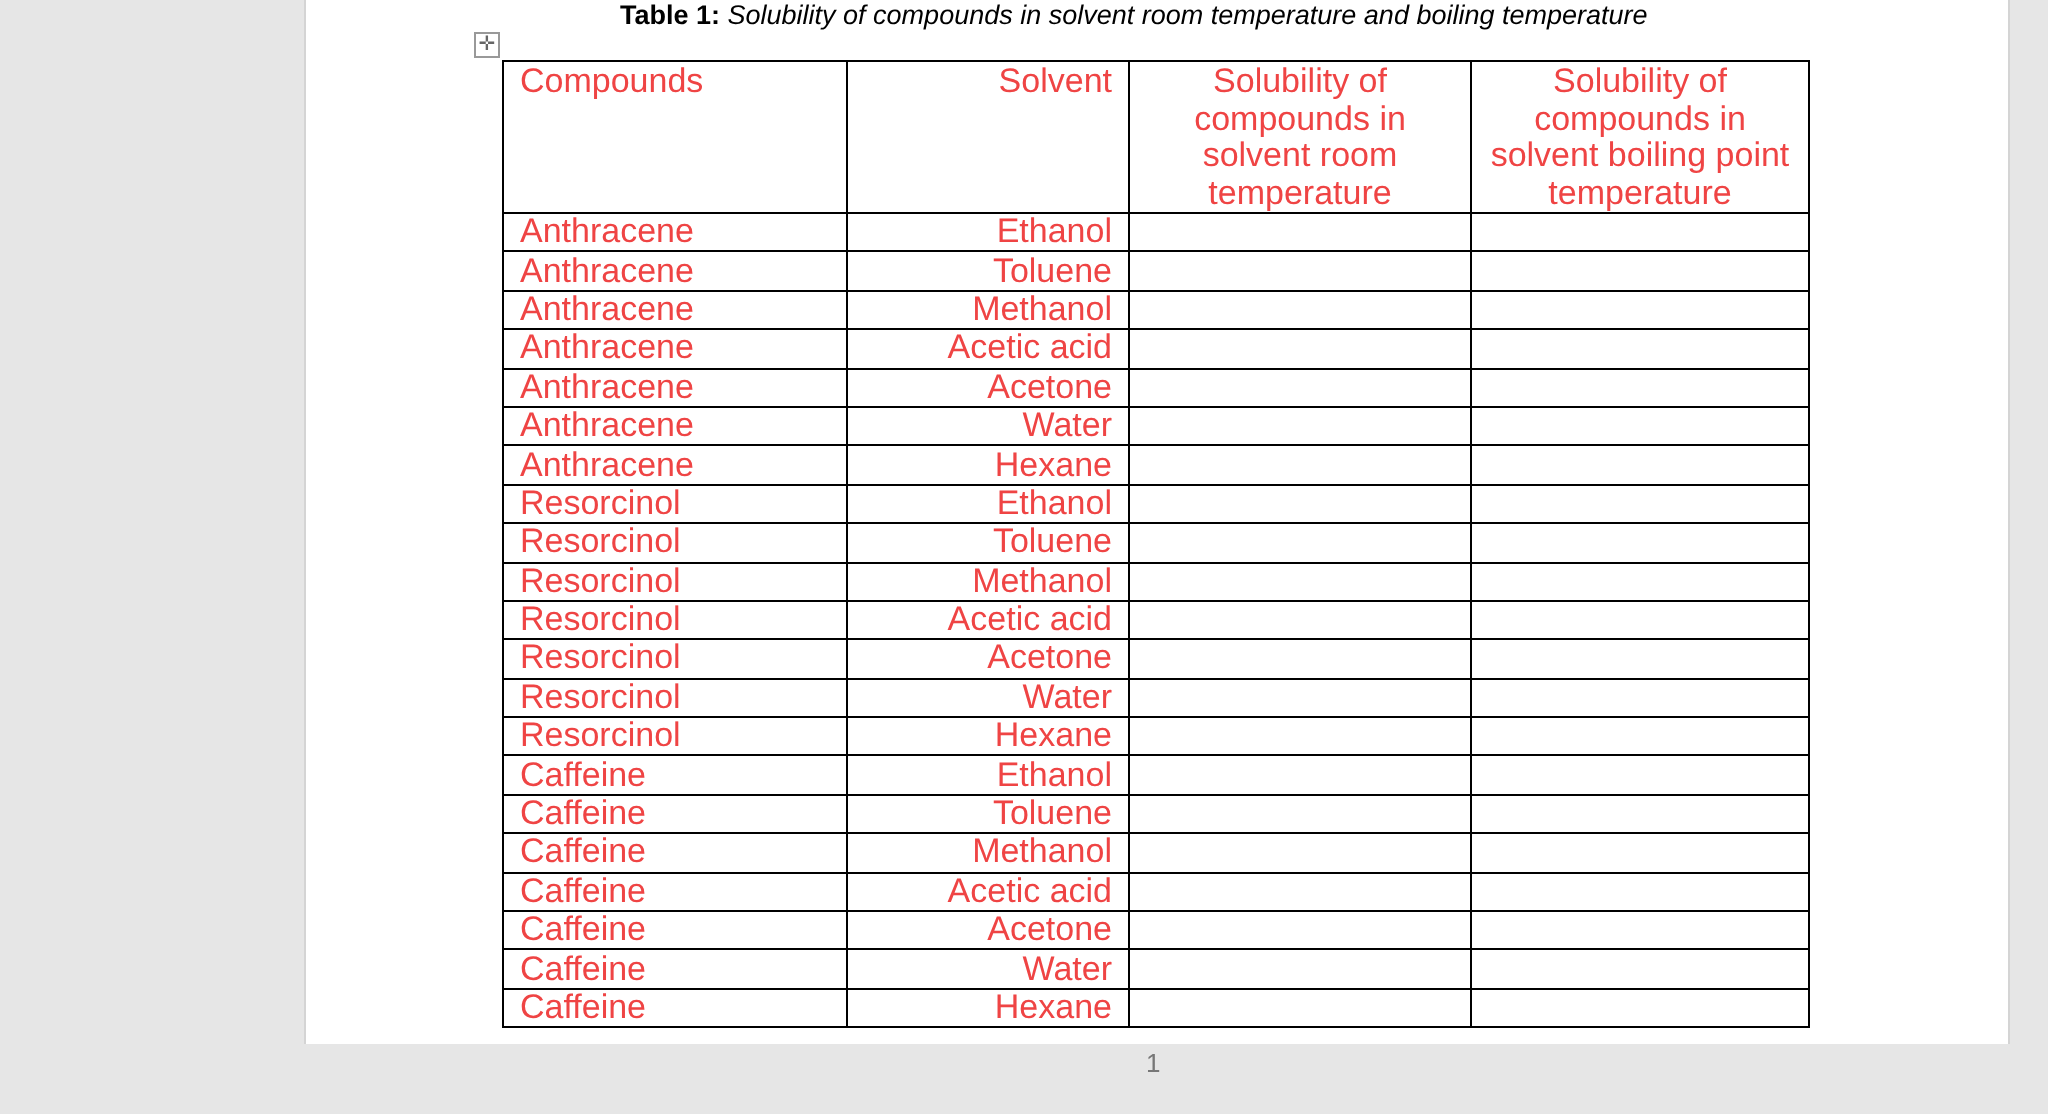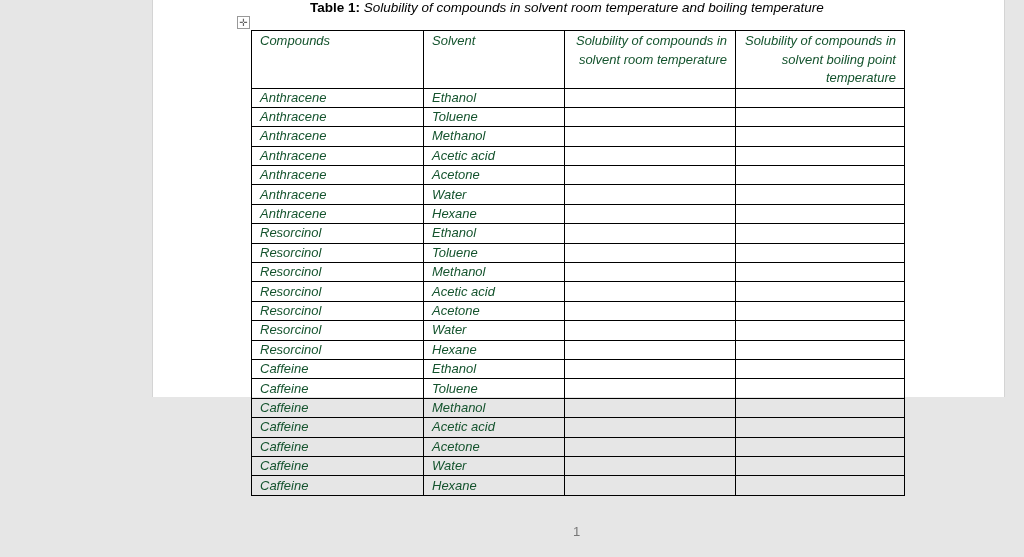--- a/index.html
+++ b/index.html
@@ -1,27 +1,27 @@
 <!DOCTYPE html>
 <html><head>
 <meta charset="utf-8">
 <style>
   html,body{margin:0;padding:0;}
   body{width:1024px;height:557px;background:#e6e6e6;position:relative;overflow:hidden;font-family:"Liberation Sans",sans-serif;}
-  .page{position:absolute;left:152px;top:0;width:851px;height:397px;background:#fff;border-left:1px solid #d4d4d4;border-right:1px solid #d4d4d4;}
+  .page{position:absolute;left:152px;top:0;width:851px;height:522px;background:#fff;border-left:1px solid #d4d4d4;border-right:1px solid #d4d4d4;}
   .caption{position:absolute;left:152px;top:0;width:700px;text-align:left;font-size:13.5px;color:#000;white-space:nowrap;}
   .caption{left:157px;top:0px;}
   .caption b{font-weight:bold;}
   .caption i{font-style:italic;}
   .move-handle{position:absolute;left:84px;top:16px;width:11px;height:11px;border:1px solid #999;background:#fff;font-size:10px;line-height:11px;text-align:center;color:#666;}
-  table{position:absolute;left:98px;top:30px;border-collapse:collapse;font-size:13px;color:#14532d;font-style:italic;}
+  table{position:absolute;left:98px;top:30px;border-collapse:collapse;font-size:17px;color:#ef4444;}
   td,th{border:1px solid #000;padding:0 8px;font-weight:normal;height:18.4px;line-height:18px;}
-  th{height:55px;vertical-align:top;text-align:right;line-height:18.5px;padding-top:1px;}
+  th{height:55px;vertical-align:top;text-align:center;line-height:18.5px;padding-top:1px;}
   .c1{width:155px;text-align:left;}
-  .c2{width:124px;text-align:left;}
+  .c2{width:124px;text-align:right;}
   .c3{width:154px;}
   .c4{width:152px;margin-top:24px;}
   .pagenum{position:absolute;left:420px;top:524px;font-size:13px;color:#777;}
 </style>
 </head>
 <body>
 
 <div class="page">
   <div class="caption"><b>Table 1:</b><i> Solubility of compounds in solvent room temperature and boiling temperature</i></div>
   <div class="move-handle">✛</div>

